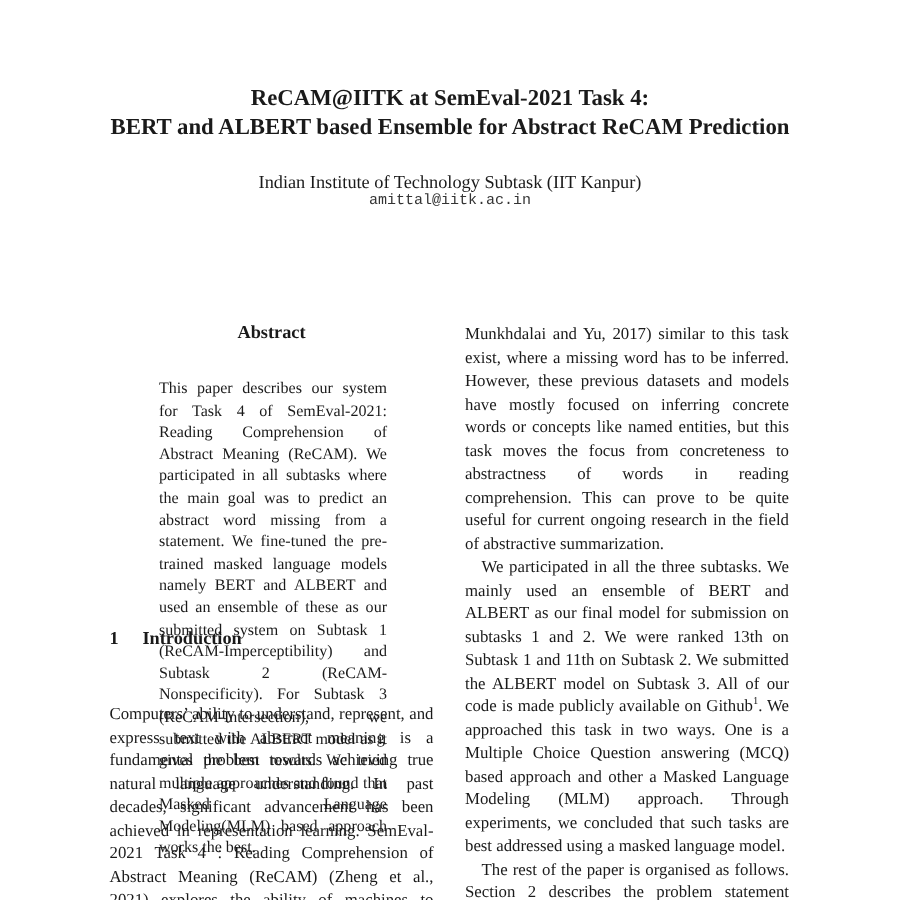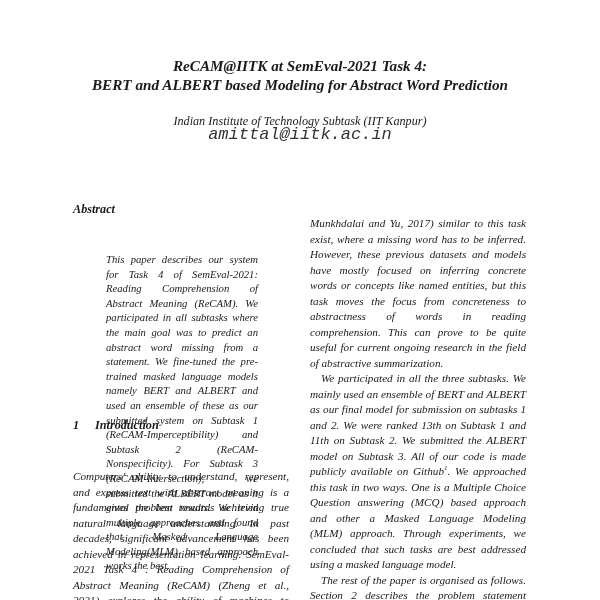--- a/index.html
+++ b/index.html
@@ -1,44 +1,44 @@
 <!DOCTYPE html>
 <html><head>
   <meta charset="utf-8">
   <style>
     html, body { margin:0; padding:0; background:#ffffff; }
     body { width:600px; height:600px; position:relative; overflow:hidden;
            font-family:"Liberation Serif", "DejaVu Serif", serif; color:#1a1a1a; }
-    .page { position:absolute; left:0; top:0; width:600px; height:540px;font-style:italic; }
+    .page { position:absolute; left:0; top:0; width:600px; height:540px; }
     .title { position:absolute; left:60px; width:480px; text-align:center; font-weight:bold;
              font-size:15.2px; line-height:19px; top:56px; letter-spacing:0px; }
     .authors { position:absolute; left:60px; width:480px; top:114px; text-align:center; font-size:12.2px; line-height:14px; }
     .authors .names { font-weight:bold; }
     .authors .names span { display:inline-block; margin:0 14px; }
     .affil { font-size:12.2px; line-height:14px; }
-    .email { font-family:"Liberation Mono", "DejaVu Sans Mono", monospace; font-size:17px; line-height:14.5px; color:#333; }
-    .abs-head { position:absolute; left:73px; width:216px; top:202px; font-weight:bold; font-size:12.2px; }
+    .email { font-family:"Liberation Mono", "DejaVu Sans Mono", monospace; font-size:10px; line-height:14.5px; color:#333; }
+    .abs-head { position:absolute; left:73px; width:216px; top:214px; text-align:center; font-weight:bold; font-size:12.2px; }
     .abs-body { position:absolute; left:90px; width:184px; top:236px; font-size:10.7px; line-height:14.6px; text-align:justify; }
     .abs-body p { margin:16px; }
     .sec-head { position:absolute; left:73px; top:418px; font-weight:bold; font-size:12.2px; }
     .sec-head .num { display:inline-block; width:22px; }
     .intro { position:absolute; left:73px; width:216px; top:458px; font-size:11.2px; line-height:15.5px; text-align:justify; }
     .right-body { position:absolute; left:310px; width:216px; top:216px; font-size:11.2px; line-height:15.5px; text-align:justify; }
     .right-body p { margin:0; }
     .indent { text-indent:11px; }
     sup { font-size:7px; line-height:0; }
   </style>
 </head>
 <body>
 
 <div class="page">
 
   <div class="title">
     <div>ReCAM@IITK at SemEval-2021 Task 4:</div>
-    <div>BERT and ALBERT based Modeling for Abstract Word Prediction</div>
+    <div>BERT and ALBERT based Ensemble for Abstract ReCAM Prediction</div>
   </div>
 
   <div class="authors">
     <div class="affil">Indian Institute of Technology Subtask (IIT Kanpur)</div>
     <div class="email">amittal@iitk.ac.in</div>
   </div>
 
   <div class="abs-head">Abstract</div>
   <div class="abs-body">
     <p>This paper describes our system for Task 4 of SemEval-2021: Reading Comprehension of Abstract Meaning (ReCAM). We participated in all subtasks where the main goal was to predict an abstract word missing from a statement. We fine-tuned the pre-trained masked language models namely BERT and ALBERT and used an ensemble of these as our submitted system on Subtask 1 (ReCAM-Imperceptibility) and Subtask 2 (ReCAM-Nonspecificity). For Subtask 3 (ReCAM-Intersection), we submitted the ALBERT model as it gives the best results. We tried multiple approaches and found that Masked Language Modeling(MLM) based approach works the best.</p>

